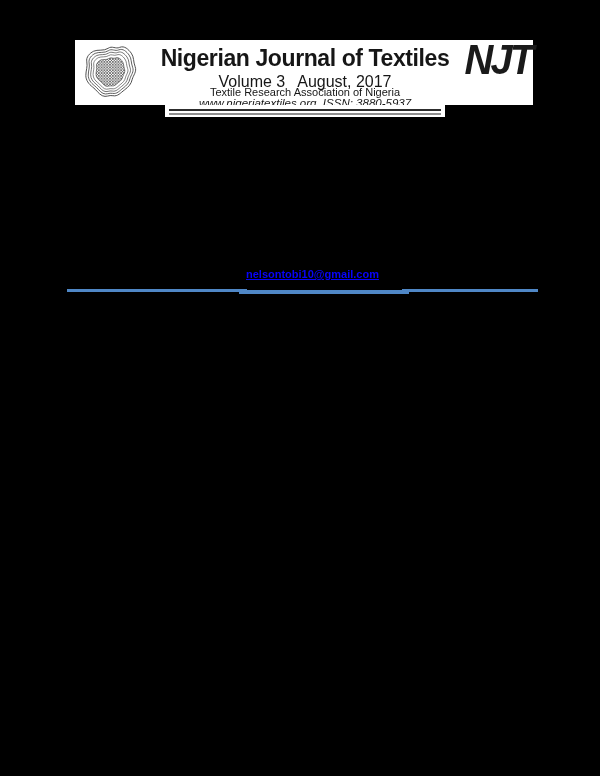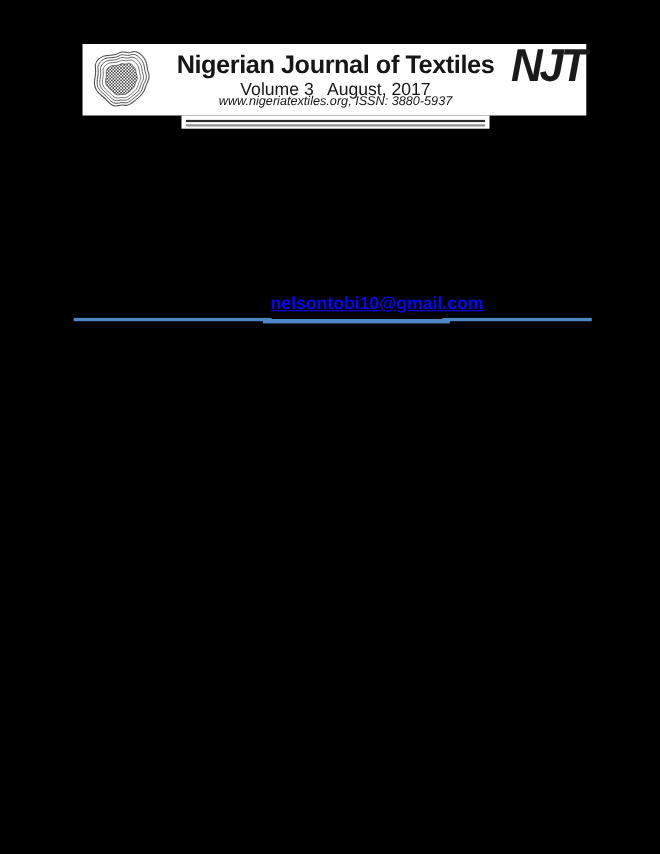--- a/index.html
+++ b/index.html
@@ -93,21 +93,21 @@
     left: 4px; right: 4px; top: 8px;
     height: 2px; background: #8f8f8f;
   }
 
   
   .email-link {
     position: absolute;
     left: 246px; top: 268px;
     width: 130px;
     text-align: center;
-    font-size: 16px;
+    font-size: 11px;
     font-weight: bold;
     color: var(--email-color);
     text-decoration: underline;
     white-space: nowrap;
     cursor: pointer;
   }
 
   .divider-seg {
     position: absolute;
     background: var(--divider-color);
@@ -134,20 +134,21 @@
         <path transform="translate(30 29) scale(0.90) translate(-30 -29)" d="M28 4 C32 1 36 5 40 3 C45 1 49 5 52 9 C55 13 54 18 56 23 C58 28 54 32 53 36 C52 41 49 44 45 47 C41 50 38 54 33 53 C29 52 26 55 22 53 C18 51 16 47 12 44 C8 41 5 37 5 32 C5 27 7 23 6 18 C5 13 9 9 13 7 C17 5 24 7 28 4 Z"></path>
         <path transform="translate(30 29) scale(0.80) translate(-30 -29)" d="M28 4 C32 1 36 5 40 3 C45 1 49 5 52 9 C55 13 54 18 56 23 C58 28 54 32 53 36 C52 41 49 44 45 47 C41 50 38 54 33 53 C29 52 26 55 22 53 C18 51 16 47 12 44 C8 41 5 37 5 32 C5 27 7 23 6 18 C5 13 9 9 13 7 C17 5 24 7 28 4 Z"></path>
         <path transform="translate(30 29) scale(0.70) translate(-30 -29)" d="M28 4 C32 1 36 5 40 3 C45 1 49 5 52 9 C55 13 54 18 56 23 C58 28 54 32 53 36 C52 41 49 44 45 47 C41 50 38 54 33 53 C29 52 26 55 22 53 C18 51 16 47 12 44 C8 41 5 37 5 32 C5 27 7 23 6 18 C5 13 9 9 13 7 C17 5 24 7 28 4 Z"></path>
         <path transform="translate(30 29) scale(0.58) translate(-30 -29)" fill="url(#xhatch)" stroke="#333333" d="M28 4 C32 1 36 5 40 3 C45 1 49 5 52 9 C55 13 54 18 56 23 C58 28 54 32 53 36 C52 41 49 44 45 47 C41 50 38 54 33 53 C29 52 26 55 22 53 C18 51 16 47 12 44 C8 41 5 37 5 32 C5 27 7 23 6 18 C5 13 9 9 13 7 C17 5 24 7 28 4 Z"></path>
       </g>
     </svg>
 
     <div class="head-center">
       <div class="journal-title">Nigerian Journal of Textiles</div>
       <div class="vol-line"><span>Volume 3</span><span class="gap"></span><span>August, 2017</span></div>
+      <div class="assoc-line">Textile Research Association of Nigeria</div>
       <div class="url-line"><span class="site">www.nigeriatextiles.org</span><span>, ISSN: 3880-5937</span></div>
     </div>
 
     <div class="njt-wordmark">NJT</div>
   </div>
 
   <div class="letterhead-tab">
     <div class="rule-top"></div>
     <div class="rule-bottom"></div>
   </div>

